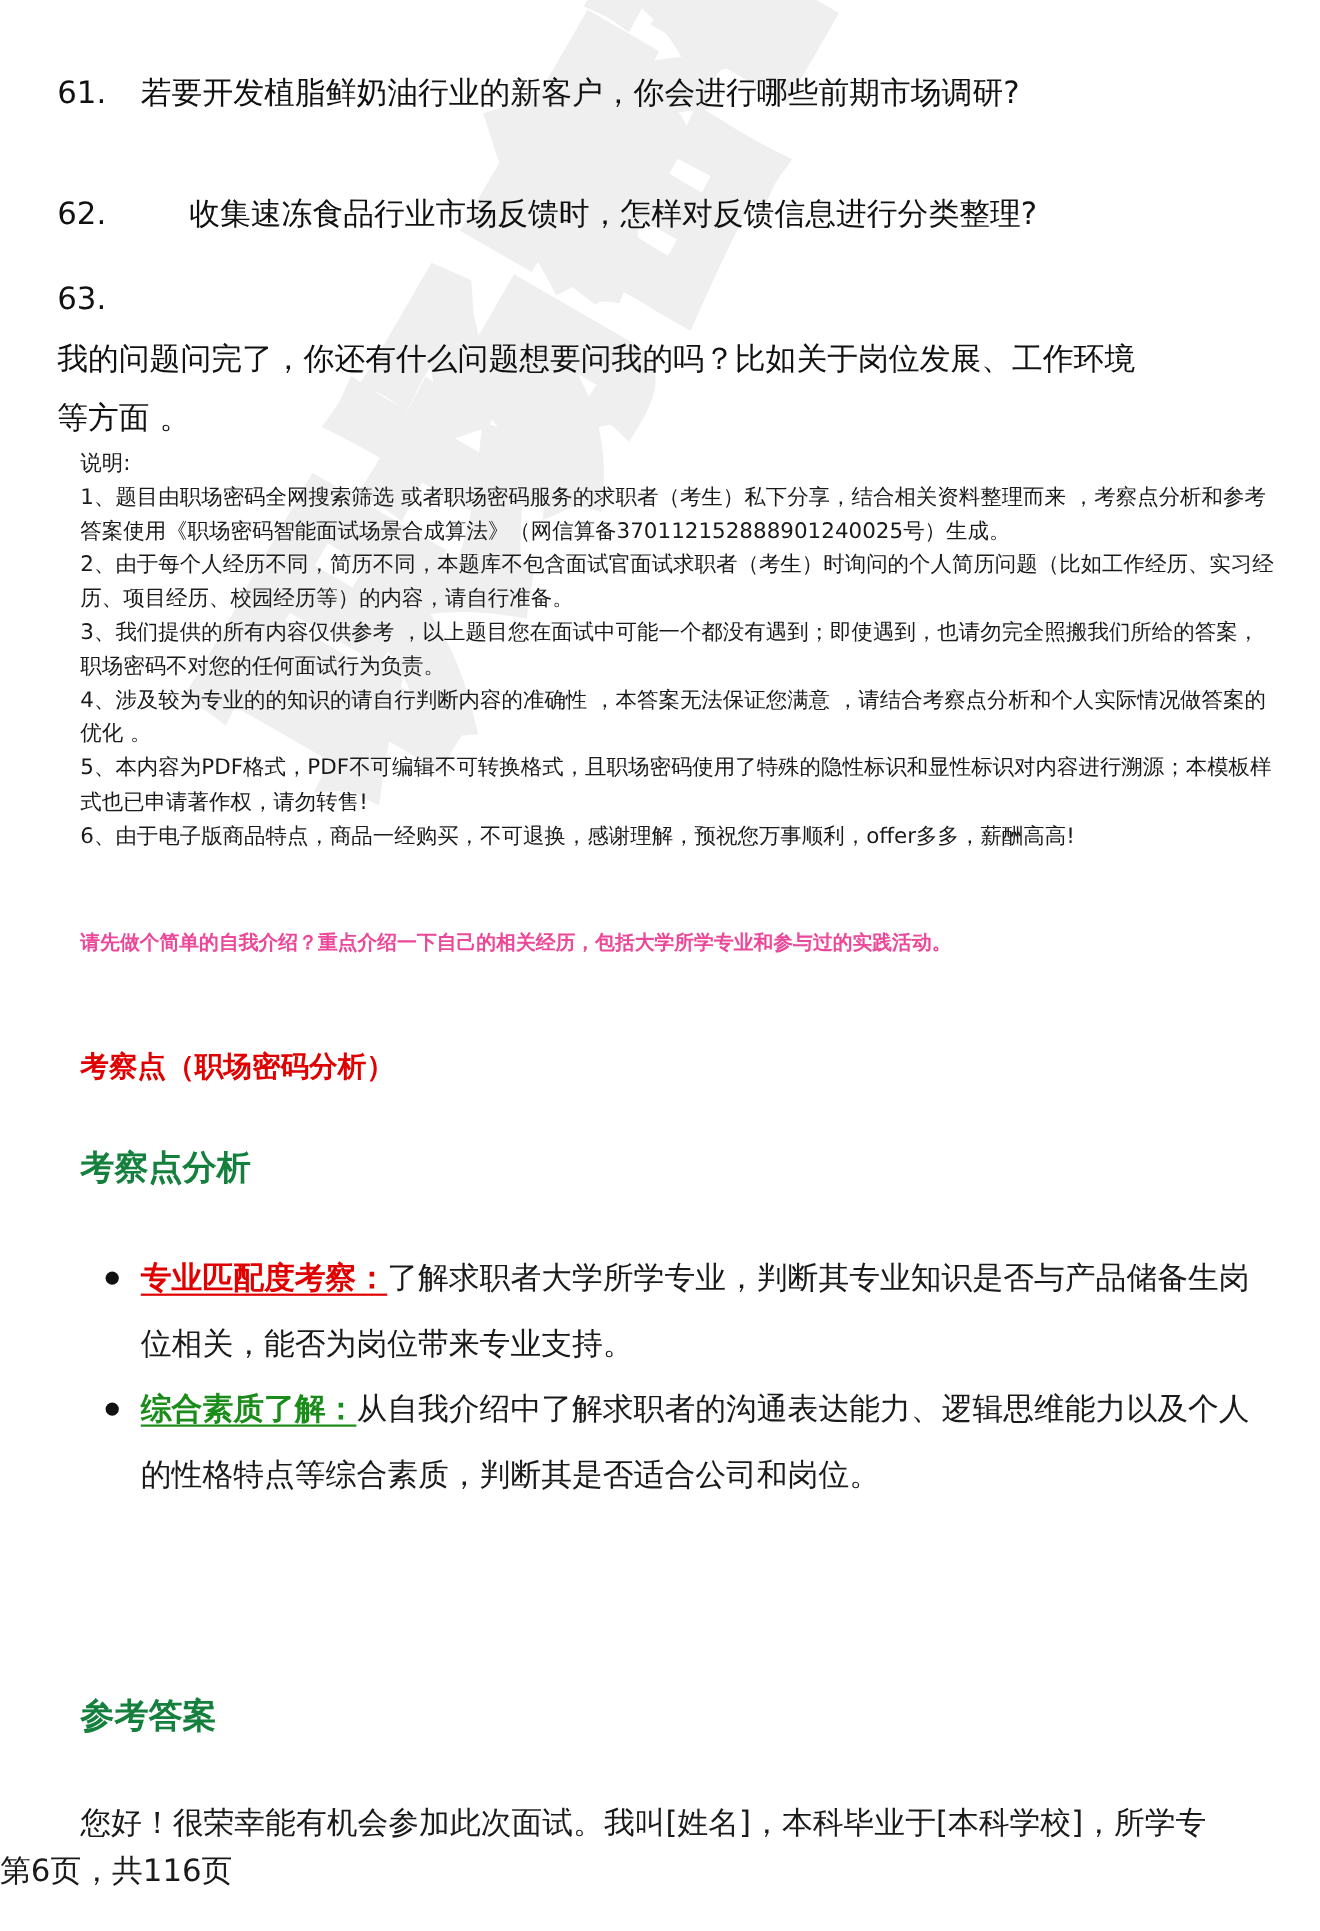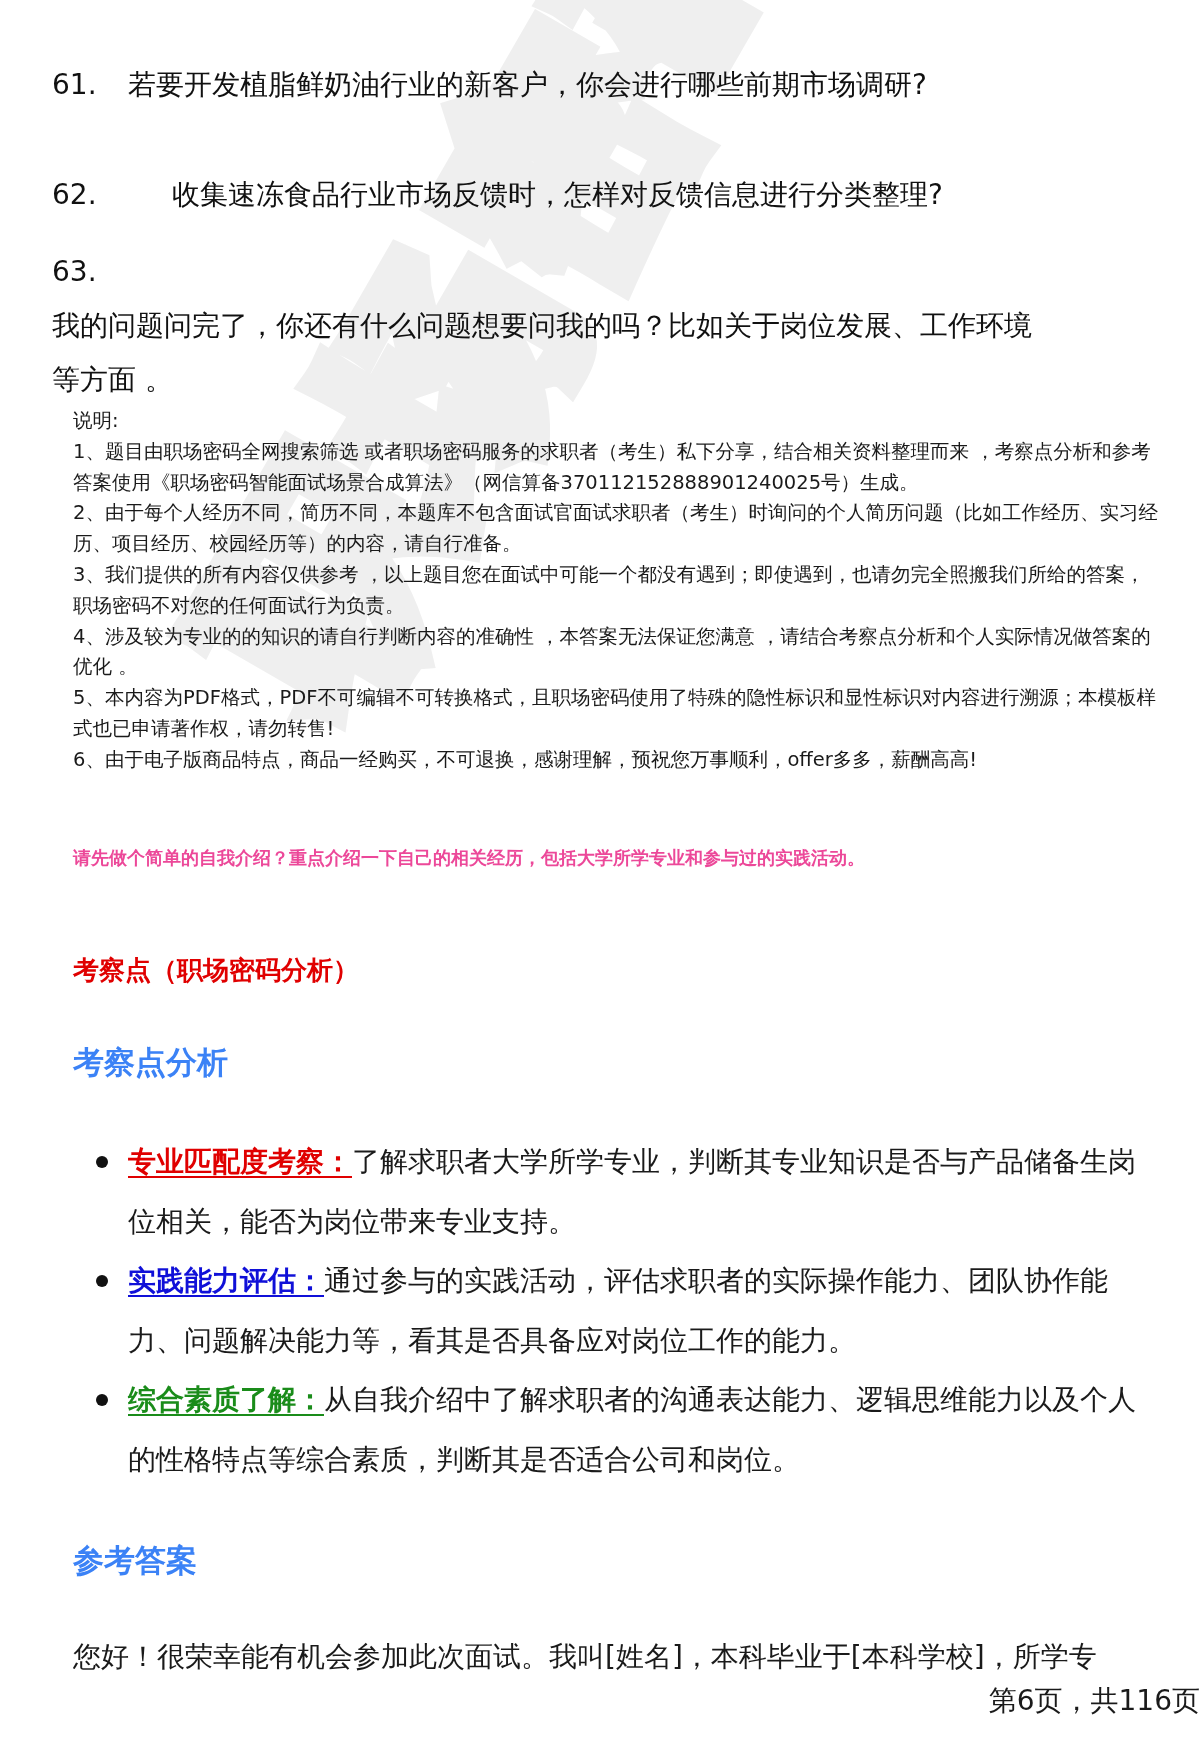--- a/index.html
+++ b/index.html
@@ -82,21 +82,21 @@
       line-height: 40px;
       font-weight: bold;
       color: #e00000;
     }
     .h2 {
       position: absolute;
       left: 73px;
       font-size: 31px;
       line-height: 44px;
       font-weight: bold;
-      color: #3b82f6;
+      color: #15803d;
       text-align: center;
     }
     .bullets {
       position: absolute;
       left: 96px;
       top: 1132px;
       width: 1060px;
       margin: 0;
       padding: 0;
       list-style: none;
@@ -135,21 +135,21 @@
       line-height: 40px;
       color: #1a1a1a;
       white-space: nowrap;
       overflow: hidden;
     }
     .footer {
       position: absolute;
       left: 0;
       top: 1681px;
       width: 1200px;
-      text-align: right;
+      text-align: left;
       font-size: 28px;
       line-height: 40px;
       color: #1a1a1a;
     }
   </style>
 </head>
 <body>
 
 <div class="watermark">职场密码</div>
 
@@ -184,24 +184,20 @@
 
   <div class="h2" style="top:1040px;">考察点分析</div>
 
   <ul class="bullets">
     <li>
       <span class="dot"></span>
       <span class="lbl red">专业匹配度考察：</span><span>了解求职者大学所学专业，判断其专业知识是否与产品储备生岗位相关，能否为岗位带来专业支持。</span>
     </li>
     <li>
       <span class="dot"></span>
-      <span class="lbl blue">实践能力评估：</span><span>通过参与的实践活动，评估求职者的实际操作能力、团队协作能力、问题解决能力等，看其是否具备应对岗位工作的能力。</span>
-    </li>
-    <li>
-      <span class="dot"></span>
       <span class="lbl green">综合素质了解：</span><span>从自我介绍中了解求职者的沟通表达能力、逻辑思维能力以及个人的性格特点等综合素质，判断其是否适合公司和岗位。</span>
     </li>
   </ul>
 
   <div class="h2" style="top:1538px;">参考答案</div>
 
   <div class="answer">您好！很荣幸能有机会参加此次面试。我叫[姓名]，本科毕业于[本科学校]，所学专</div>
 
   <div class="footer">第6页，共116页</div>
 </div>

